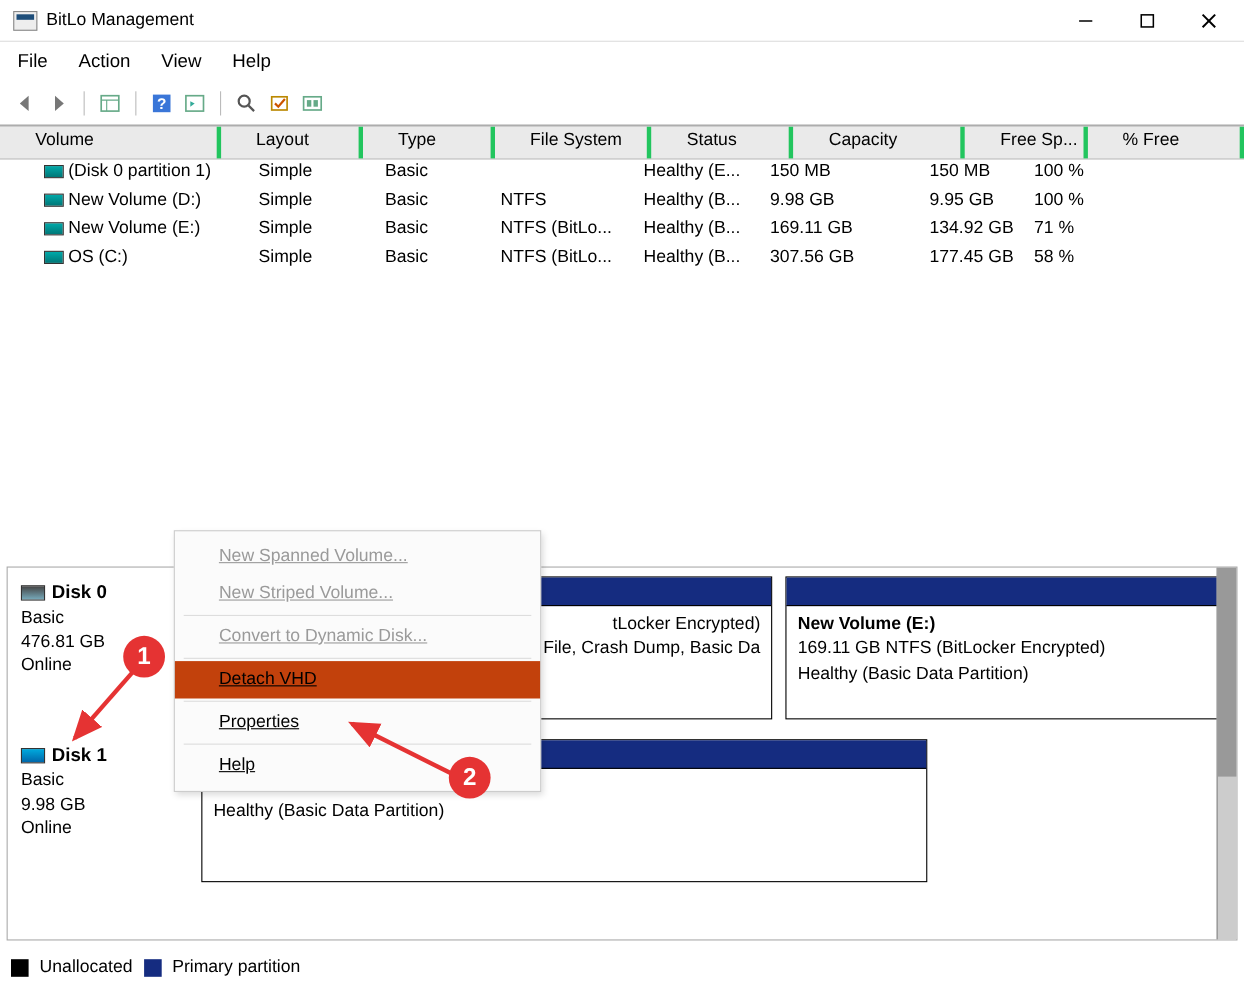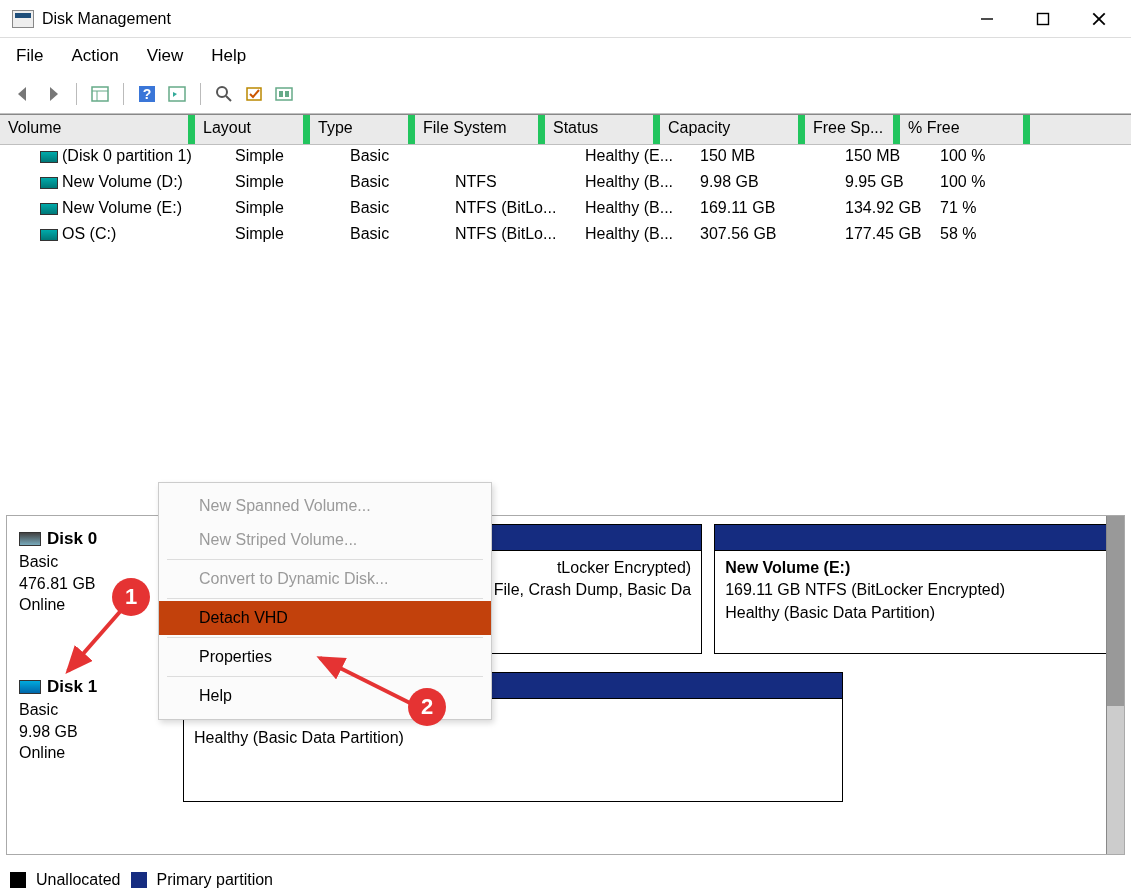--- a/index.html
+++ b/index.html
@@ -21,21 +21,21 @@
 
   
   .toolbar { display:flex; align-items:center; gap:4px; padding:2px 10px 6px 10px; height:36px; border-bottom:1px solid #c0c0c0; }
   .toolbar .sep { width:1px; height:22px; background:#bbb; margin:0 6px; }
   .toolbar .tbtn { width:26px; height:24px; display:flex; align-items:center; justify-content:center; }
   .toolbar svg { width:20px; height:20px; }
 
   
   .vol-list { height:395px; border-top:1px solid #888; overflow:hidden; position:relative; }
   .vol-header { display:flex; background:#eaeaea; border-bottom:1px solid #bfbfbf; height:30px; }
-  .vol-header .col { padding:4px 8px; border-right:7px solid #22c55e; font-size:16px; color:#000; white-space:nowrap; overflow:hidden; }
+  .vol-header .col { padding:4px 8px; border-right:4px solid #22c55e; font-size:16px; color:#000; white-space:nowrap; overflow:hidden;margin-left:24px; }
   .vol-row { display:flex; height:26px;padding-left:32px; }
   .vol-row .cell { padding:2px 8px; font-size:16px; white-space:nowrap; overflow:hidden; text-overflow:ellipsis; }
   .vol-row .disk-ico { width:18px; height:12px; background:linear-gradient(#0aa,#077); border:1px solid #333; display:inline-block; margin-right:4px; vertical-align:middle; }
 
   .col-volume { width:195px; }
   .col-layout { width:115px; }
   .col-type   { width:105px; }
   .col-fs     { width:130px; }
   .col-status { width:115px; }
   .col-cap    { width:145px; }
@@ -60,35 +60,35 @@
   .pbody .pname { font-weight:bold; }
 
   
   .legend { position:absolute; bottom:6px; left:10px; display:flex; align-items:center; gap:10px; font-size:16px;margin-top:48px; }
   .legend .sw { width:16px; height:16px; }
   .sw.black { background:#000; }
   .sw.navy  { background:#152c80; }
 
   
   .ctx-menu { position:absolute; top:482px; left:158px; width:334px; background:#fbfbfb; border:1px solid #ccc; box-shadow:2px 3px 6px rgba(0,0,0,.15); padding:6px 0; z-index:50;}
-  .ctx-item { padding:8px 40px; font-size:16px; }
+  .ctx-item { padding:8px 40px; font-size:16px;text-decoration:underline; }
   .ctx-item.disabled { color:#9a9a9a; }
   .ctx-item.hover { background:#c2410c; }
   .ctx-sep { height:1px; background:#ddd; margin:2px 8px; }
 
   
   .badge { position:absolute; width:38px; height:38px; border-radius:50%; background:#e53333; color:#fff; font-size:22px; font-weight:bold; display:flex; align-items:center; justify-content:center; z-index:60; }
   .arrow { position:absolute; z-index:55; }
 </style>
 </head>
 <body>
 
 <div class="titlebar">
   <div class="app-icon"></div>
-  <div class="title">Disk Management</div>
+  <div class="title">BitLo Management</div>
   <div class="spacer"></div>
   <div class="win-btn">
     <svg viewBox="0 0 14 14">
         <line x1="1" y1="7" x2="13" y2="7" stroke="#000" stroke-width="1.4"></line>
       </svg>
   </div>
   <div class="win-btn">
     <svg viewBox="0 0 14 14">
         <rect x="1.5" y="1.5" width="11" height="11" fill="none" stroke="#000" stroke-width="1.4"></rect>
       </svg>

